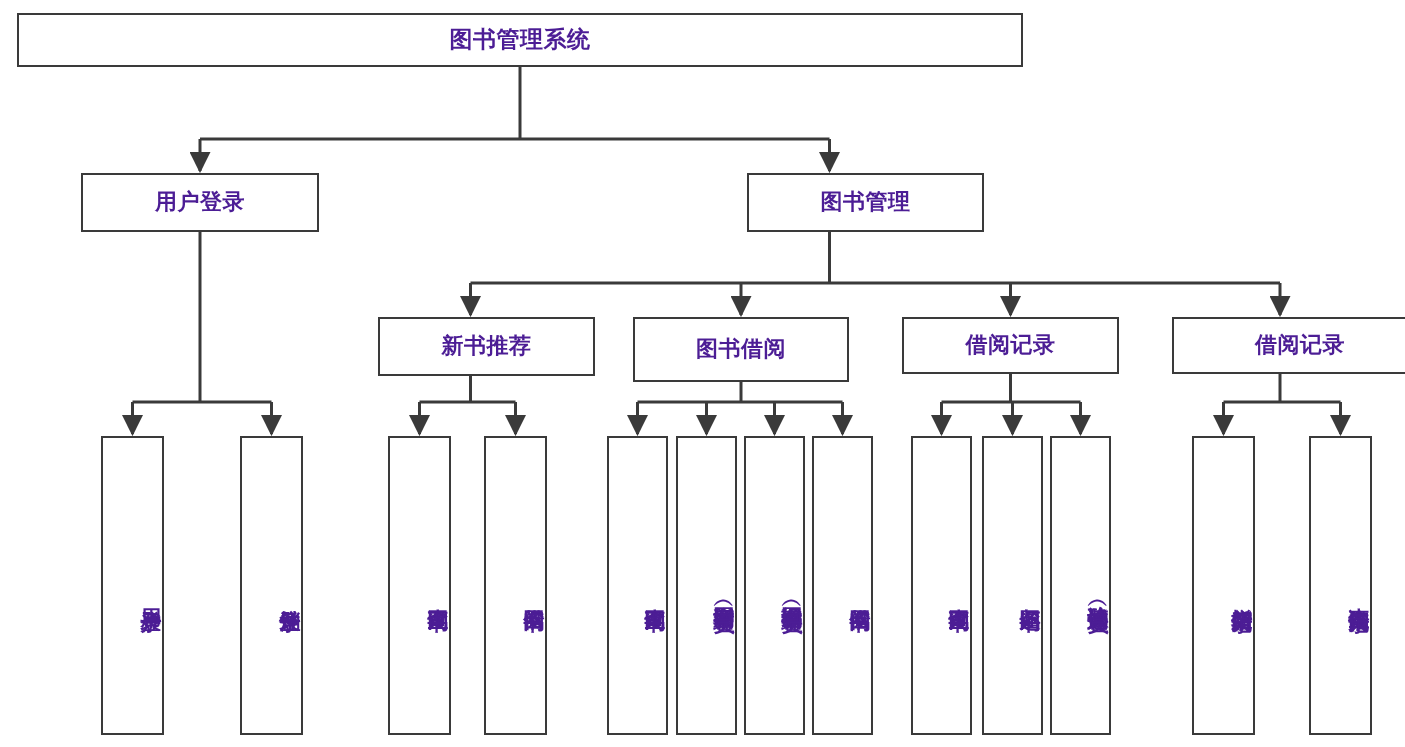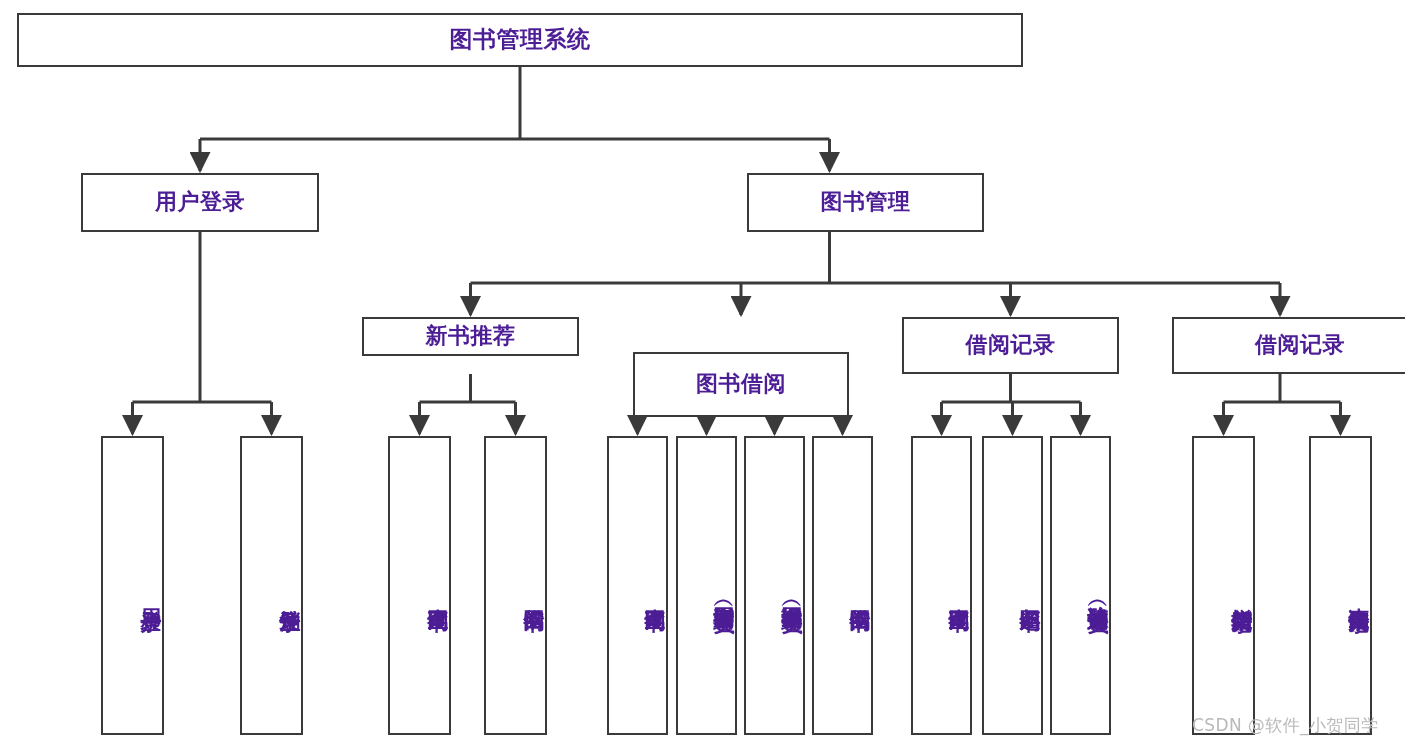--- a/index.html
+++ b/index.html
@@ -118,24 +118,24 @@
   <div id="nodes">
       <div class="node horiz root" style="left: 17px; top: 13px; width: 1006px; height: 54px;">
         <span>图书管理系统</span>
       </div>
       <div class="node horiz" style="left: 81px; top: 173px; width: 238px; height: 59px;">
         <span>用户登录</span>
       </div>
       <div class="node horiz" style="left: 711px; top: 173px; width: 237px; height: 59px; margin-left: 36px;">
         <span>图书管理</span>
       </div>
-      <div class="node horiz" style="left: 362px; top: 317px; width: 217px; height: 39px; justify-content: center;">
+      <div class="node horiz" style="left: 378px; top: 317px; width: 217px; height: 59px; justify-content: center;">
         <span>新书推荐</span>
       </div>
-      <div class="node horiz" style="left: 633px; top: 317px; width: 216px; height: 65px; margin-top: 35px;">
+      <div class="node horiz" style="left: 633px; top: 317px; width: 216px; height: 65px;">
         <span>图书借阅</span>
       </div>
       <div class="node horiz" style="left: 902px; top: 317px; width: 217px; height: 57px;">
         <span>借阅记录</span>
       </div>
       <div class="node horiz" style="left: 1172px; top: 317px; width: 256px; height: 57px;">
         <span>借阅记录</span>
       </div>
       <div class="node vert" style="left: 101px; top: 436px; width: 63px; height: 299px;">
         <span>用户登录</span>
@@ -171,15 +171,14 @@
         <span>确认归还（管理员）</span>
       </div>
       <div class="node vert" style="left: 1192px; top: 436px; width: 63px; height: 299px;">
         <span>新增借阅记录</span>
       </div>
       <div class="node vert" style="left: 1309px; top: 436px; width: 63px; height: 299px;">
         <span>查询借阅记录</span>
       </div>
     </div>
 
-  <div class="watermark">CSDN @软件_小贺同学</div>
 
 </div>
 
 </body></html>

